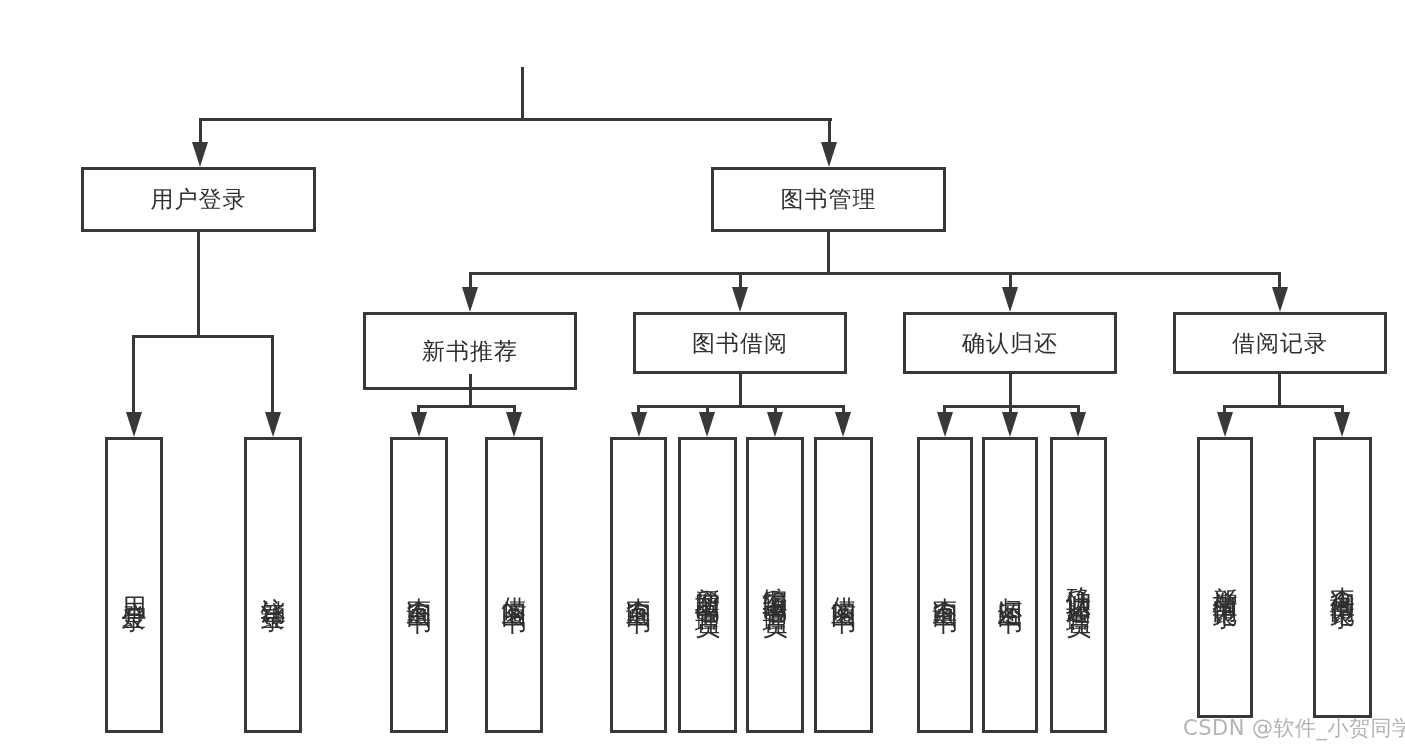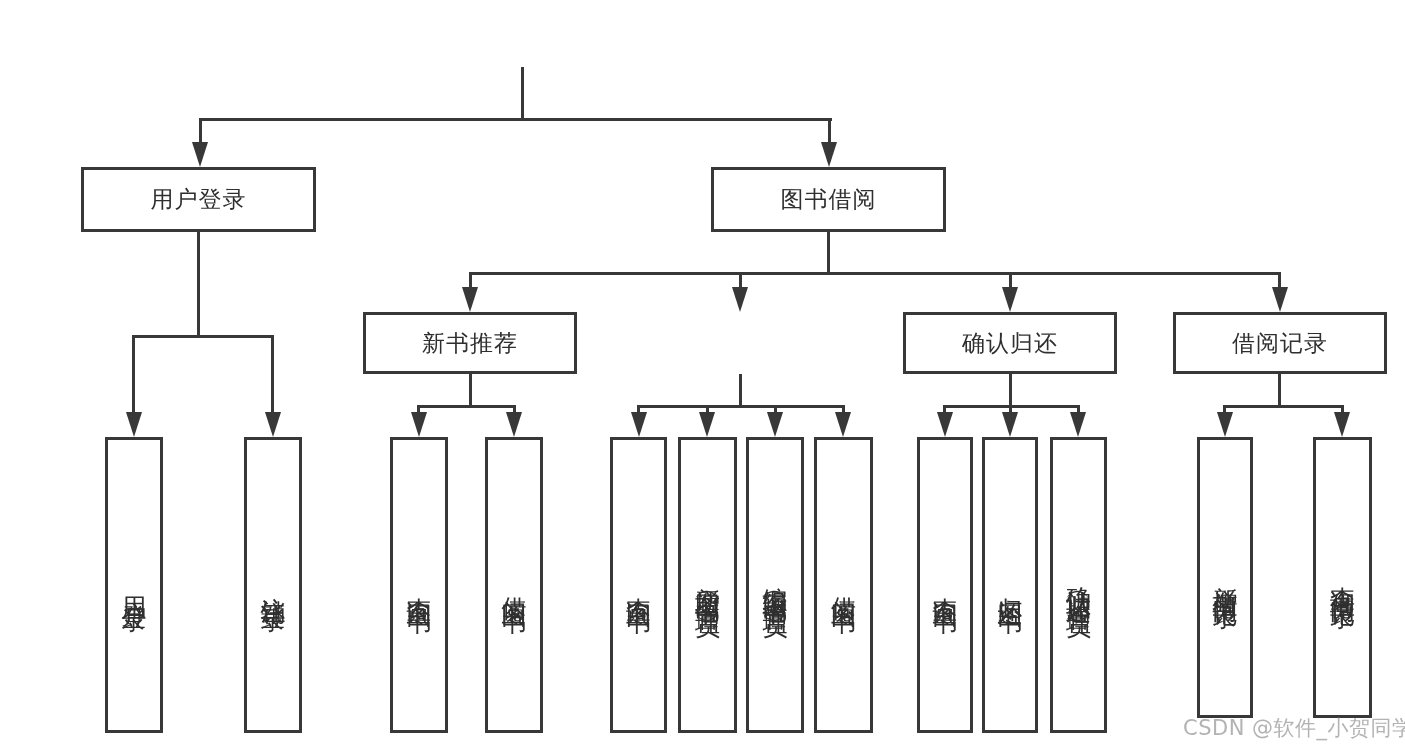--- a/index.html
+++ b/index.html
@@ -33,32 +33,35 @@
 <body>
 
 <div class="canvas">
 
 
   <div class="node" style="left:81px;top:167px;width:235px;height:65px;">
     <span class="hlabel">用户登录</span>
   </div>
 
   <div class="node" style="left:711px;top:167px;width:235px;height:65px;">
-    <span class="hlabel">图书借阅</span>
+    <span class="hlabel">图书管理</span>
   </div>
 
   <div class="node tall" style="left:105px;top:437px;width:58px;height:296px;">
     <span>用户登录</span>
   </div>
   <div class="node tall" style="left:244px;top:437px;width:58px;height:296px;">
     <span>注销登录</span>
   </div>
 
-  <div class="node" style="left:363px;top:312px;width:214px;height:62px;text-align:right;">
+  <div class="node" style="left:363px;top:312px;width:214px;height:78px;text-align:right;">
     <span class="hlabel">新书推荐</span>
+  </div>
+  <div class="node" style="left:633px;top:312px;width:214px;height:62px;">
+    <span class="hlabel">图书借阅</span>
   </div>
   <div class="node" style="left:903px;top:312px;width:214px;height:62px;">
     <span class="hlabel">确认归还</span>
   </div>
   <div class="node" style="left:1173px;top:312px;width:214px;height:62px;font-family:Liberation Serif, serif;">
     <span class="hlabel">借阅记录</span>
   </div>
 
   <div class="node tall" style="left:390px;top:437px;width:58px;height:296px;">
     <span>查询图书</span>

